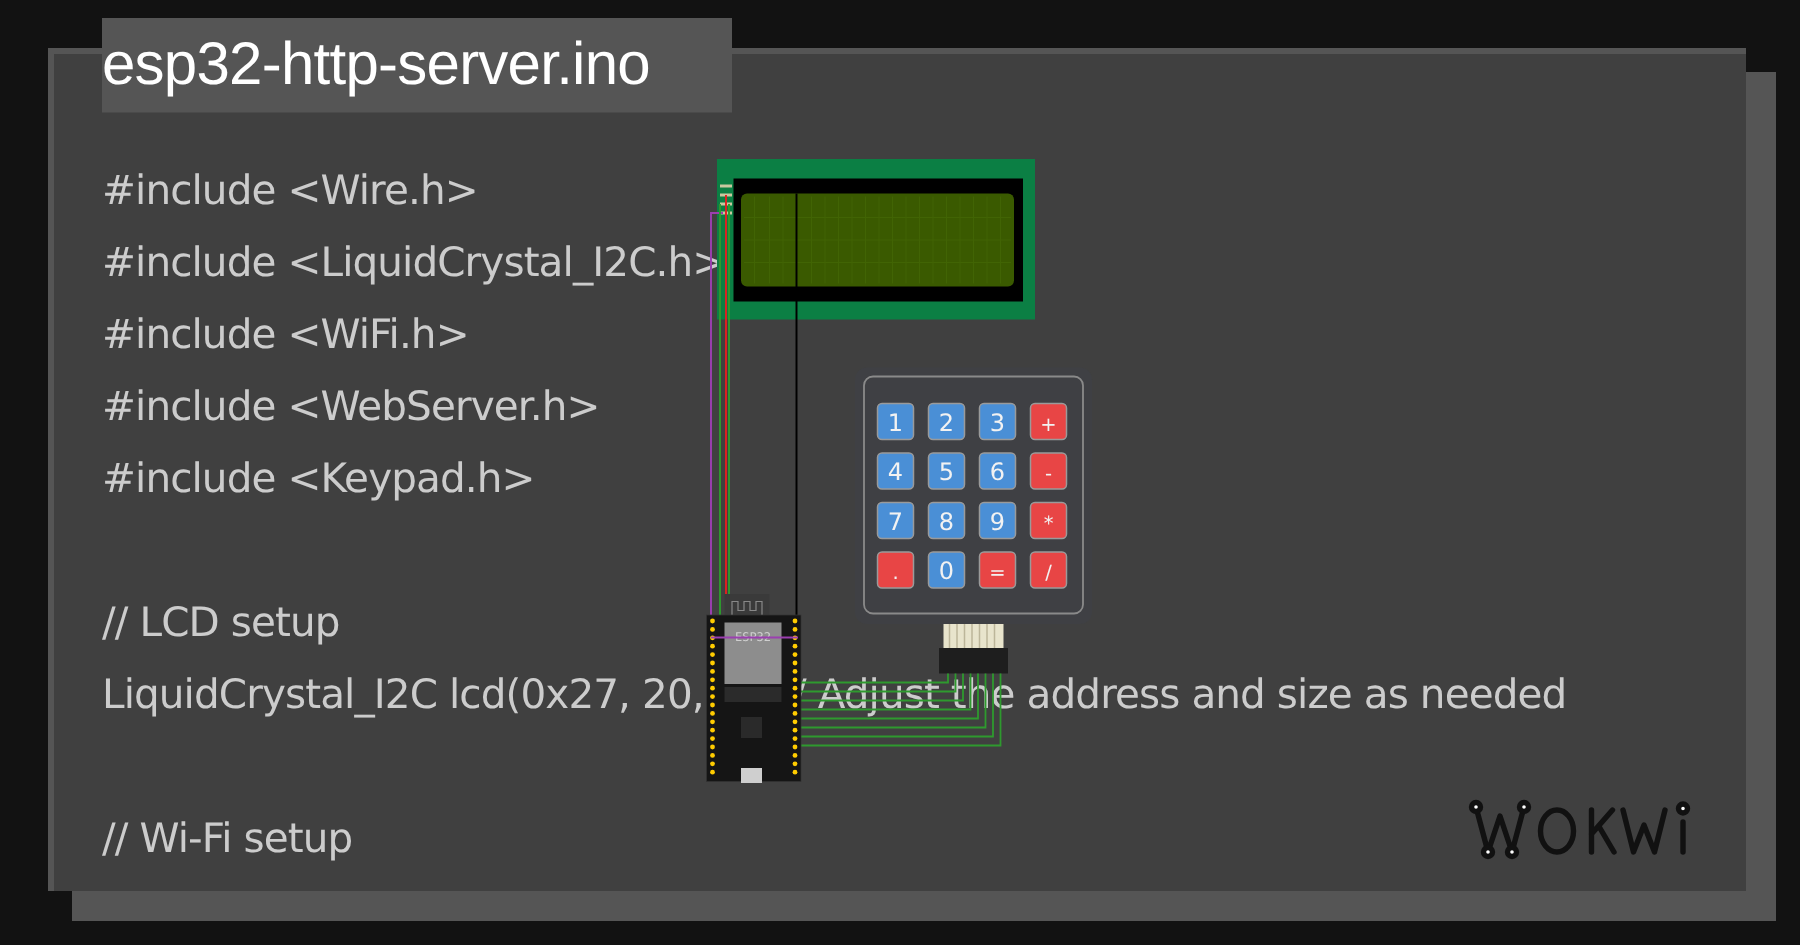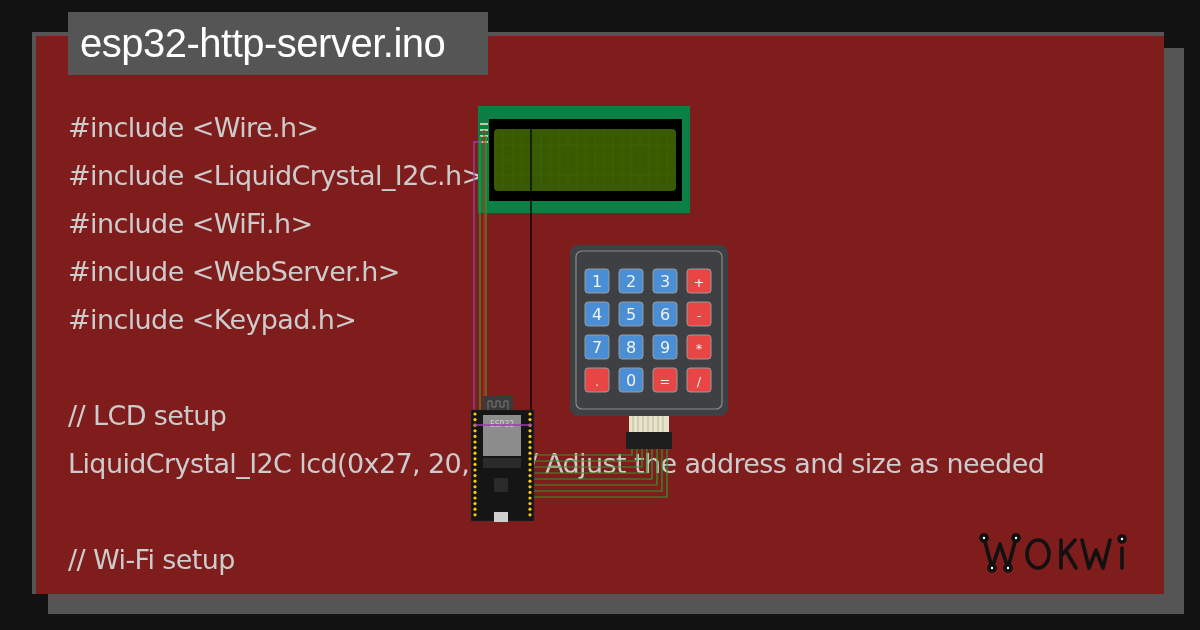--- a/index.html
+++ b/index.html
@@ -1,20 +1,20 @@
 <!DOCTYPE html>
 <html><head>
 <meta charset="utf-8">
 <style>
   html, body { margin:0; padding:0; }
   body { width:1200px; height:630px; background:#121212; position:relative; overflow:hidden; font-family:"DejaVu Sans", sans-serif; }
   .shadow { position:absolute; left:48px; top:48px; width:1136px; height:566px; background:#555555; }
   .card { position:absolute; left:32px; top:32px; width:1132px; height:562px; background:#555555; }
-  .card-inner { position:absolute; left:4px; top:4px; right:0; bottom:0; background:#7f1d1d; overflow:hidden; }
-  .title-tag { position:absolute; left:68px; top:12px; width:420px; height:63px; background:#555555; color:#ffffff; font-family:"Liberation Sans", sans-serif; font-size:40px; line-height:63px; padding-left:12px; box-sizing:border-box; white-space:nowrap; letter-spacing:-0.5px; }
+  .card-inner { position:absolute; left:4px; top:4px; right:0; bottom:0; background:#404040; overflow:hidden; }
+  .title-tag { position:absolute; left:68px; top:12px; width:420px; height:63px; background:#555555; color:#ffffff; font-family:"Liberation Sans", sans-serif; font-size:40px; line-height:63px; box-sizing:border-box; white-space:nowrap; letter-spacing:-0.5px; }
   .code { position:absolute; left:32px; top:68px; margin:0; color:#cccccc; font-family:"DejaVu Sans", sans-serif; font-size:27px; line-height:48px; white-space:pre; letter-spacing:-0.6px; }
   .code .line { display:block; height:48px; }
   .diagram { position:absolute; left:0; top:0; width:1200px; height:630px; }
   .logo { position:absolute; left:976px; top:528px; width:172px; height:48px; }
 </style>
 </head>
 <body>
 
 <div class="shadow"></div>
 <div class="card">

